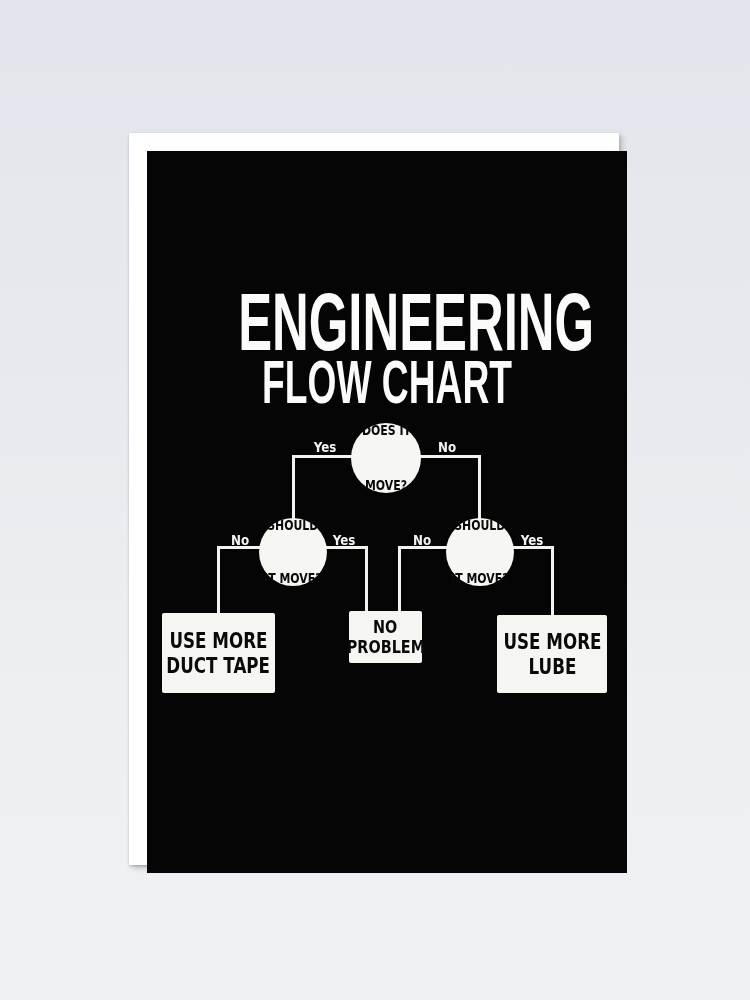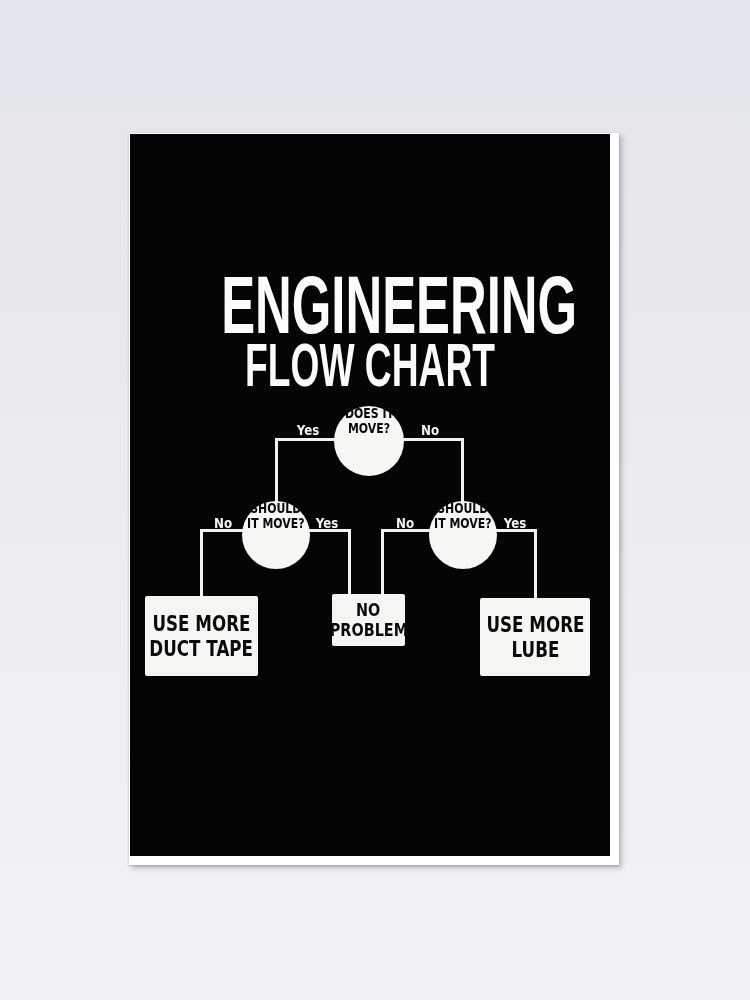--- a/index.html
+++ b/index.html
@@ -17,21 +17,21 @@
     background: linear-gradient(180deg, #e2e5eb 0%, #e7e9ee 35%, #edeff2 70%, #f0f1f4 100%);
   }
   .poster {
     position: absolute;
     left: 129px;
     top: 133px;
     width: 490px;
     height: 732px;
     background: #ffffff;
     box-sizing: border-box;
-    padding: 1px;
+    padding: 18px;
     box-shadow: 3px 3px 5px rgba(105,110,120,0.40), 0 1px 2px rgba(105,110,120,0.35);
   }
   .poster-black {
     position: relative;
     width: 480px;
     height: 722px;
     background: #050505;
     overflow: hidden;
   }
   
@@ -73,21 +73,21 @@
     z-index: 1;
   }
   .node {
     position: absolute;
     background: #f6f6f3;
     border-radius: 50%;
     z-index: 2;
     display: flex;
     flex-direction: column;
     align-items: center;
-    justify-content: flex-start;
+    justify-content: space-between;
     color: #0a0a0a;
   }
   .node .nline {
     font-weight: bold;
     font-size: 14px;
     line-height: 15px;
     white-space: nowrap;
     transform: scaleX(0.78);
     transform-origin: 50% 50%;
     letter-spacing: 0px;

